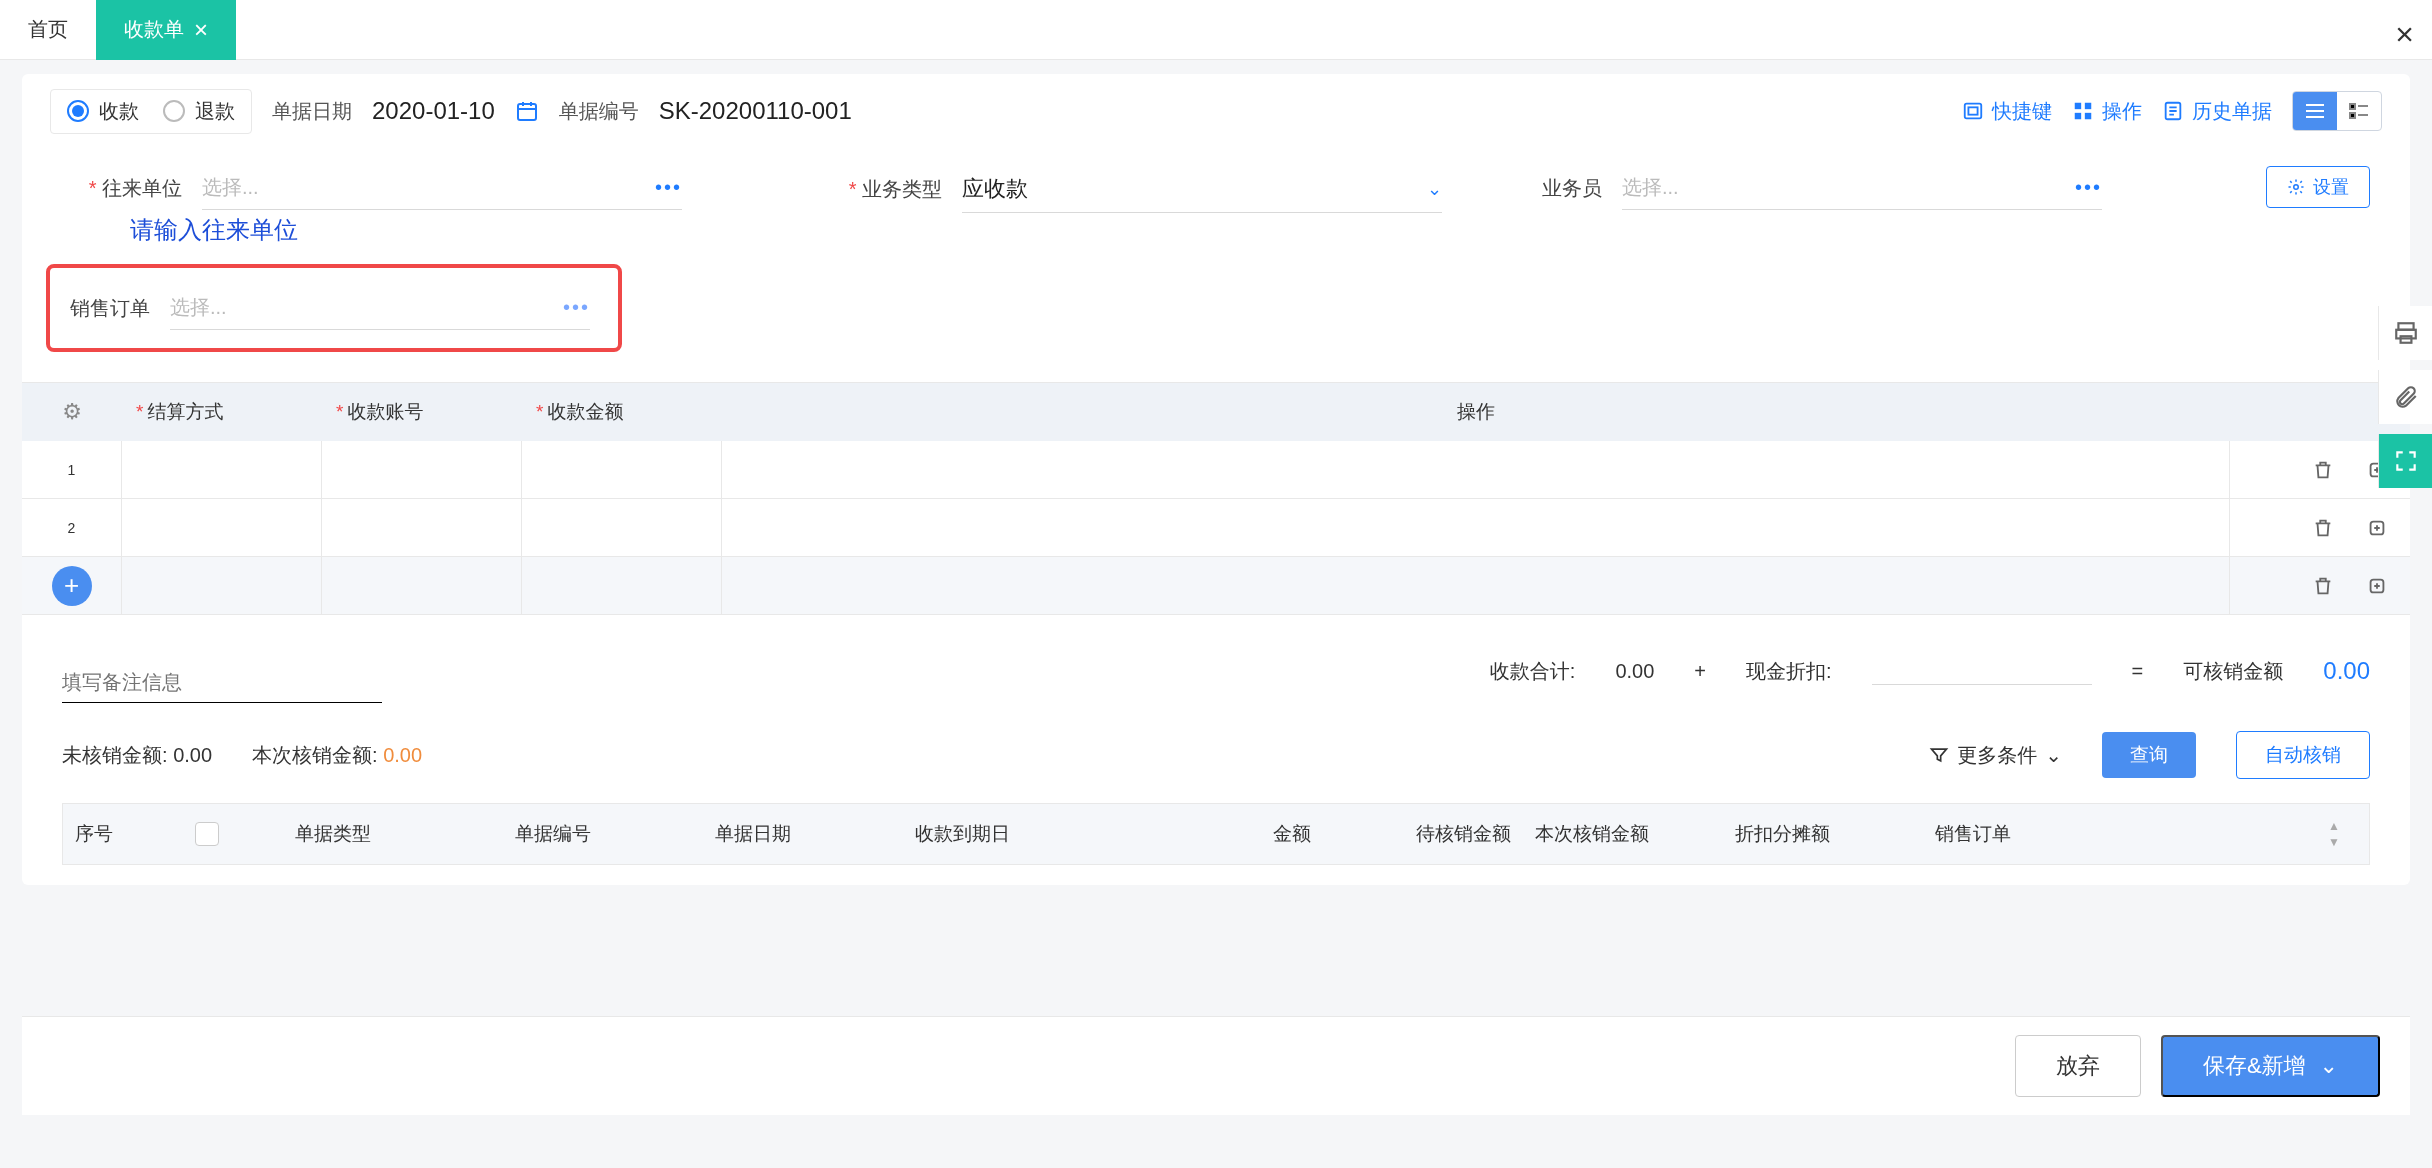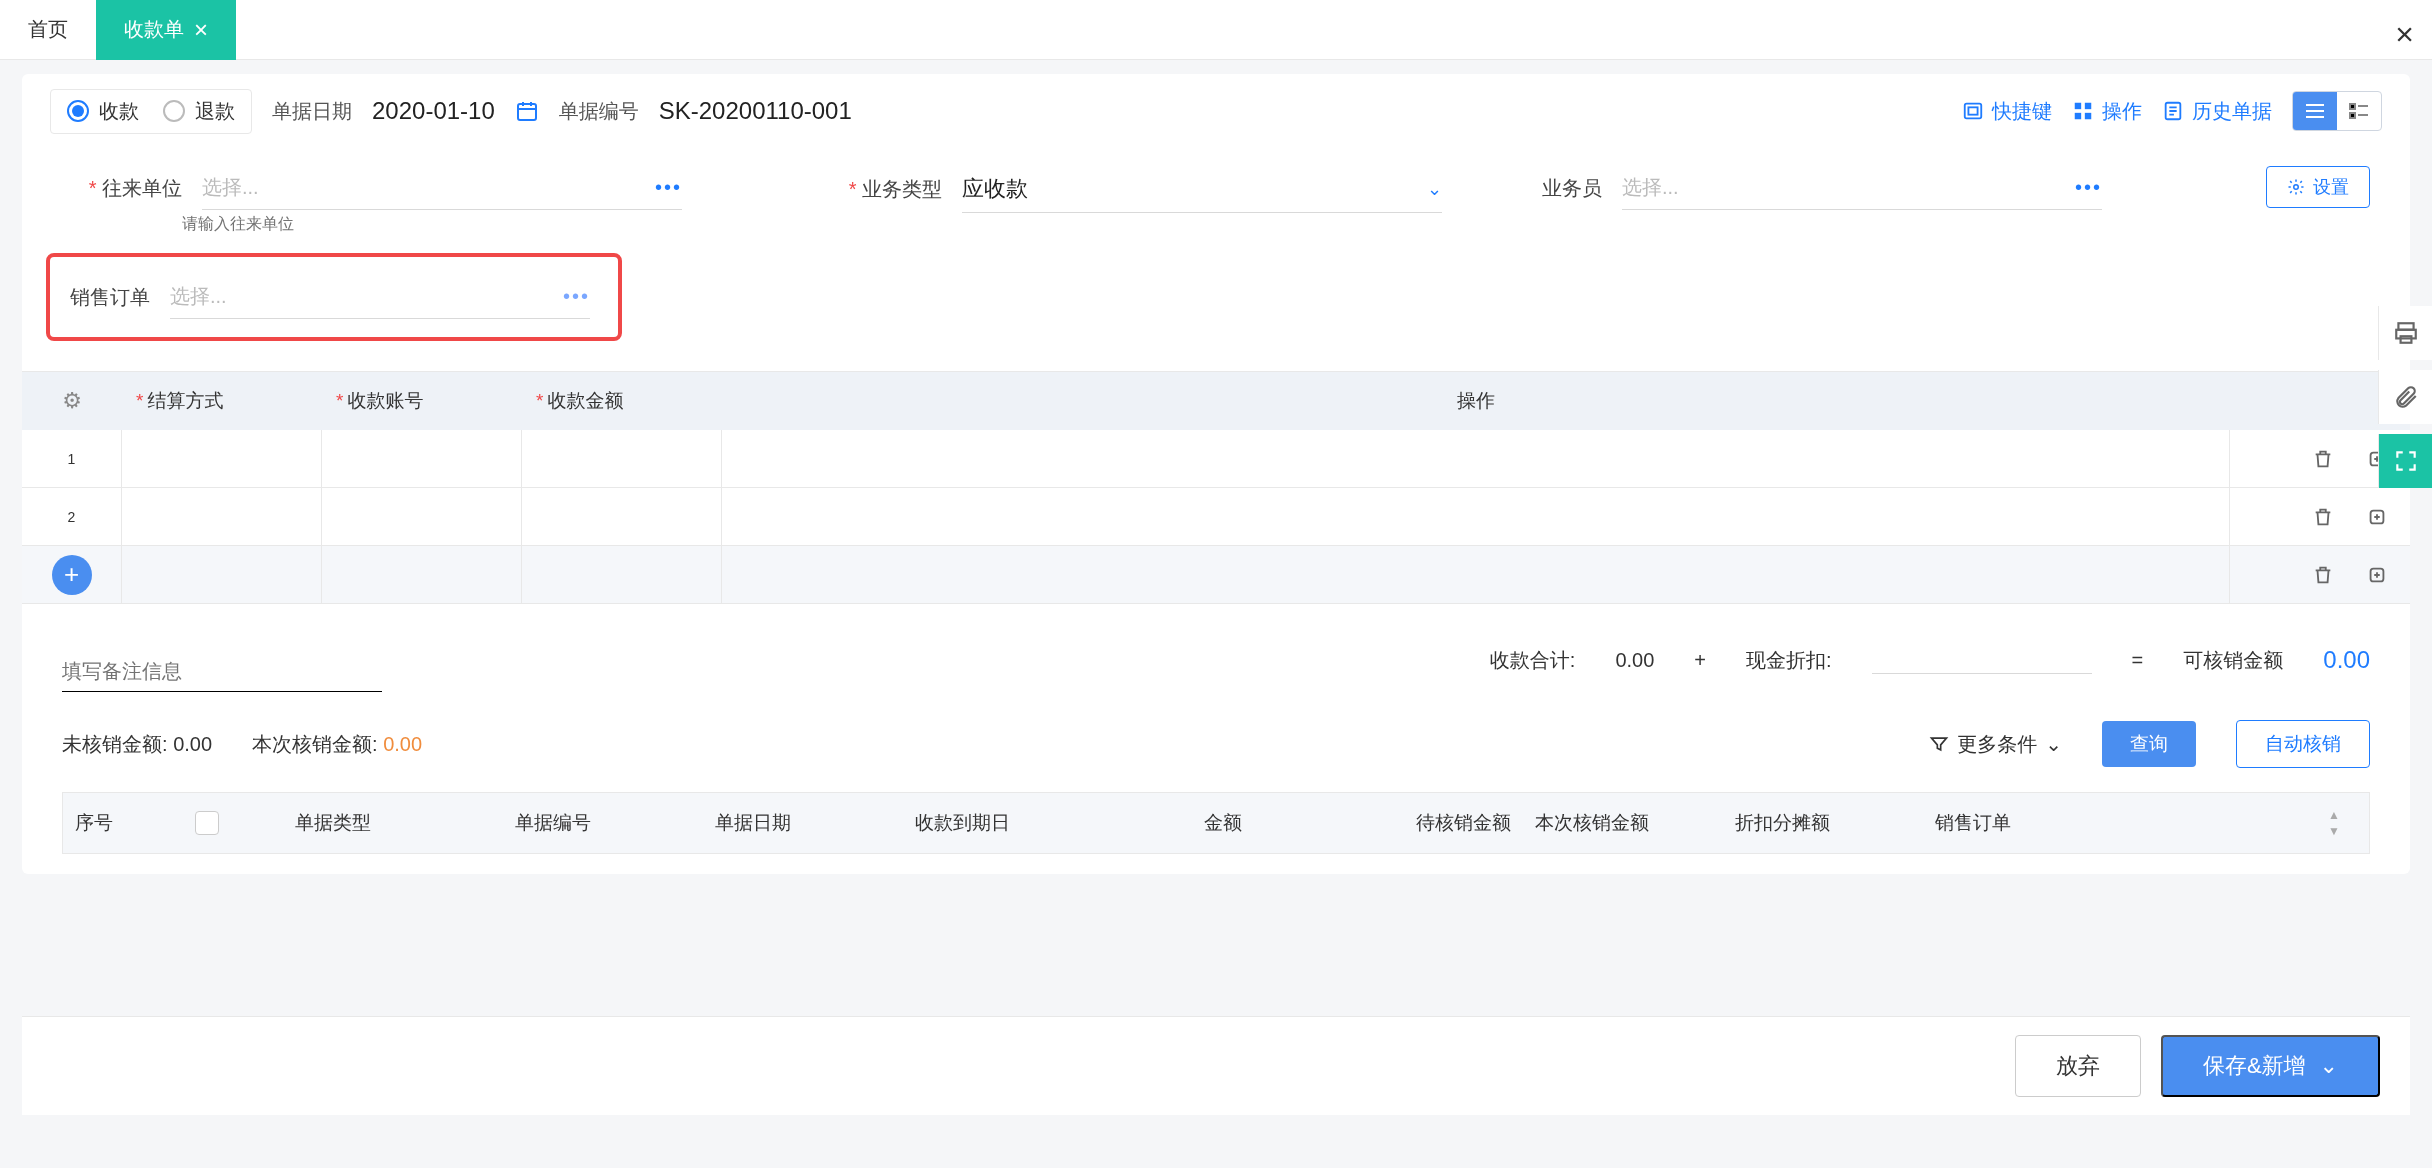--- a/index.html
+++ b/index.html
@@ -34,21 +34,21 @@
 
 .form-zone { padding: 0 40px; }
 .form-row { display: flex; align-items: flex-start; gap: 40px; padding: 18px 0 0 0; }
 .field { display: flex; align-items: center; gap: 20px; }
 .field-label { width: 120px; text-align: right; font-size: 20px; color: #444; }
 .req::before { content: "* "; color: #f04848; }
 .sel-input { width: 480px; border-bottom: 1px solid #d9d9d9; padding: 8px 0; font-size: 20px; color: #bbb; display: flex; justify-content: space-between; align-items: center; cursor: pointer; }
 .sel-input .dots { color: #1f7cff; letter-spacing: 2px; }
 .sel-input .chev { color: #1f7cff; font-size: 18px; }
 .sel-input.value { color: #222; font-size: 22px; }
-.err-msg { color: #737373; font-size: 16px; margin-left: 120px; margin-top: 4px; }
+.err-msg { color: #1d4ed8; font-size: 24px; margin-left: 68px; margin-top: 4px; }
 .hl-box { border: 4px solid #f04848; border-radius: 8px; padding: 18px 28px 18px 20px; display: flex; align-items: center; gap: 20px; margin-left: -16px; }
 .outline-btn { border: 1px solid #1f7cff; color: #1f7cff; background: #fff; padding: 8px 20px; border-radius: 4px; font-size: 18px; cursor: pointer; display: flex; align-items: center; gap: 8px; }
 
 
 .pay-table { margin-top: 30px; border-top: 1px solid #e8e8e8; }
 .pt-head, .pt-row { display: grid; grid-template-columns: 100px 200px 200px 200px 1fr 180px; align-items: center; }
 .pt-head { background: #eef2f7; height: 58px; }
 .pt-head .c { font-size: 19px; color: #333; padding: 0 14px; }
 .pt-head .c.req::before { content: "*"; color: #f04848; margin-right: 4px; }
 .pt-row { height: 58px; border-bottom: 1px solid #e8e8e8; }
@@ -327,21 +327,21 @@
     <div class="wo-table">
       <div class="wo-head">
         <div class="c">序号</div>
         <div class="c">
             <div class="checkbox"></div>
           </div>
         <div class="c">单据类型</div>
         <div class="c">单据编号</div>
         <div class="c">单据日期</div>
         <div class="c">收款到期日</div>
-        <div class="c" style="text-align:center">金额</div>
+        <div class="c" style="text-align:right">金额</div>
         <div class="c" style="text-align:right">待核销金额</div>
         <div class="c">本次核销金额</div>
         <div class="c">折扣分摊额</div>
         <div class="c">销售订单</div>
         <div class="c" style="display:flex;flex-direction:column;gap:2px;align-items:center">
           <span style="font-size:12px;color:#aaa">▲</span>
           <span style="font-size:12px;color:#aaa">▼</span>
         </div>
       </div>
     </div>

